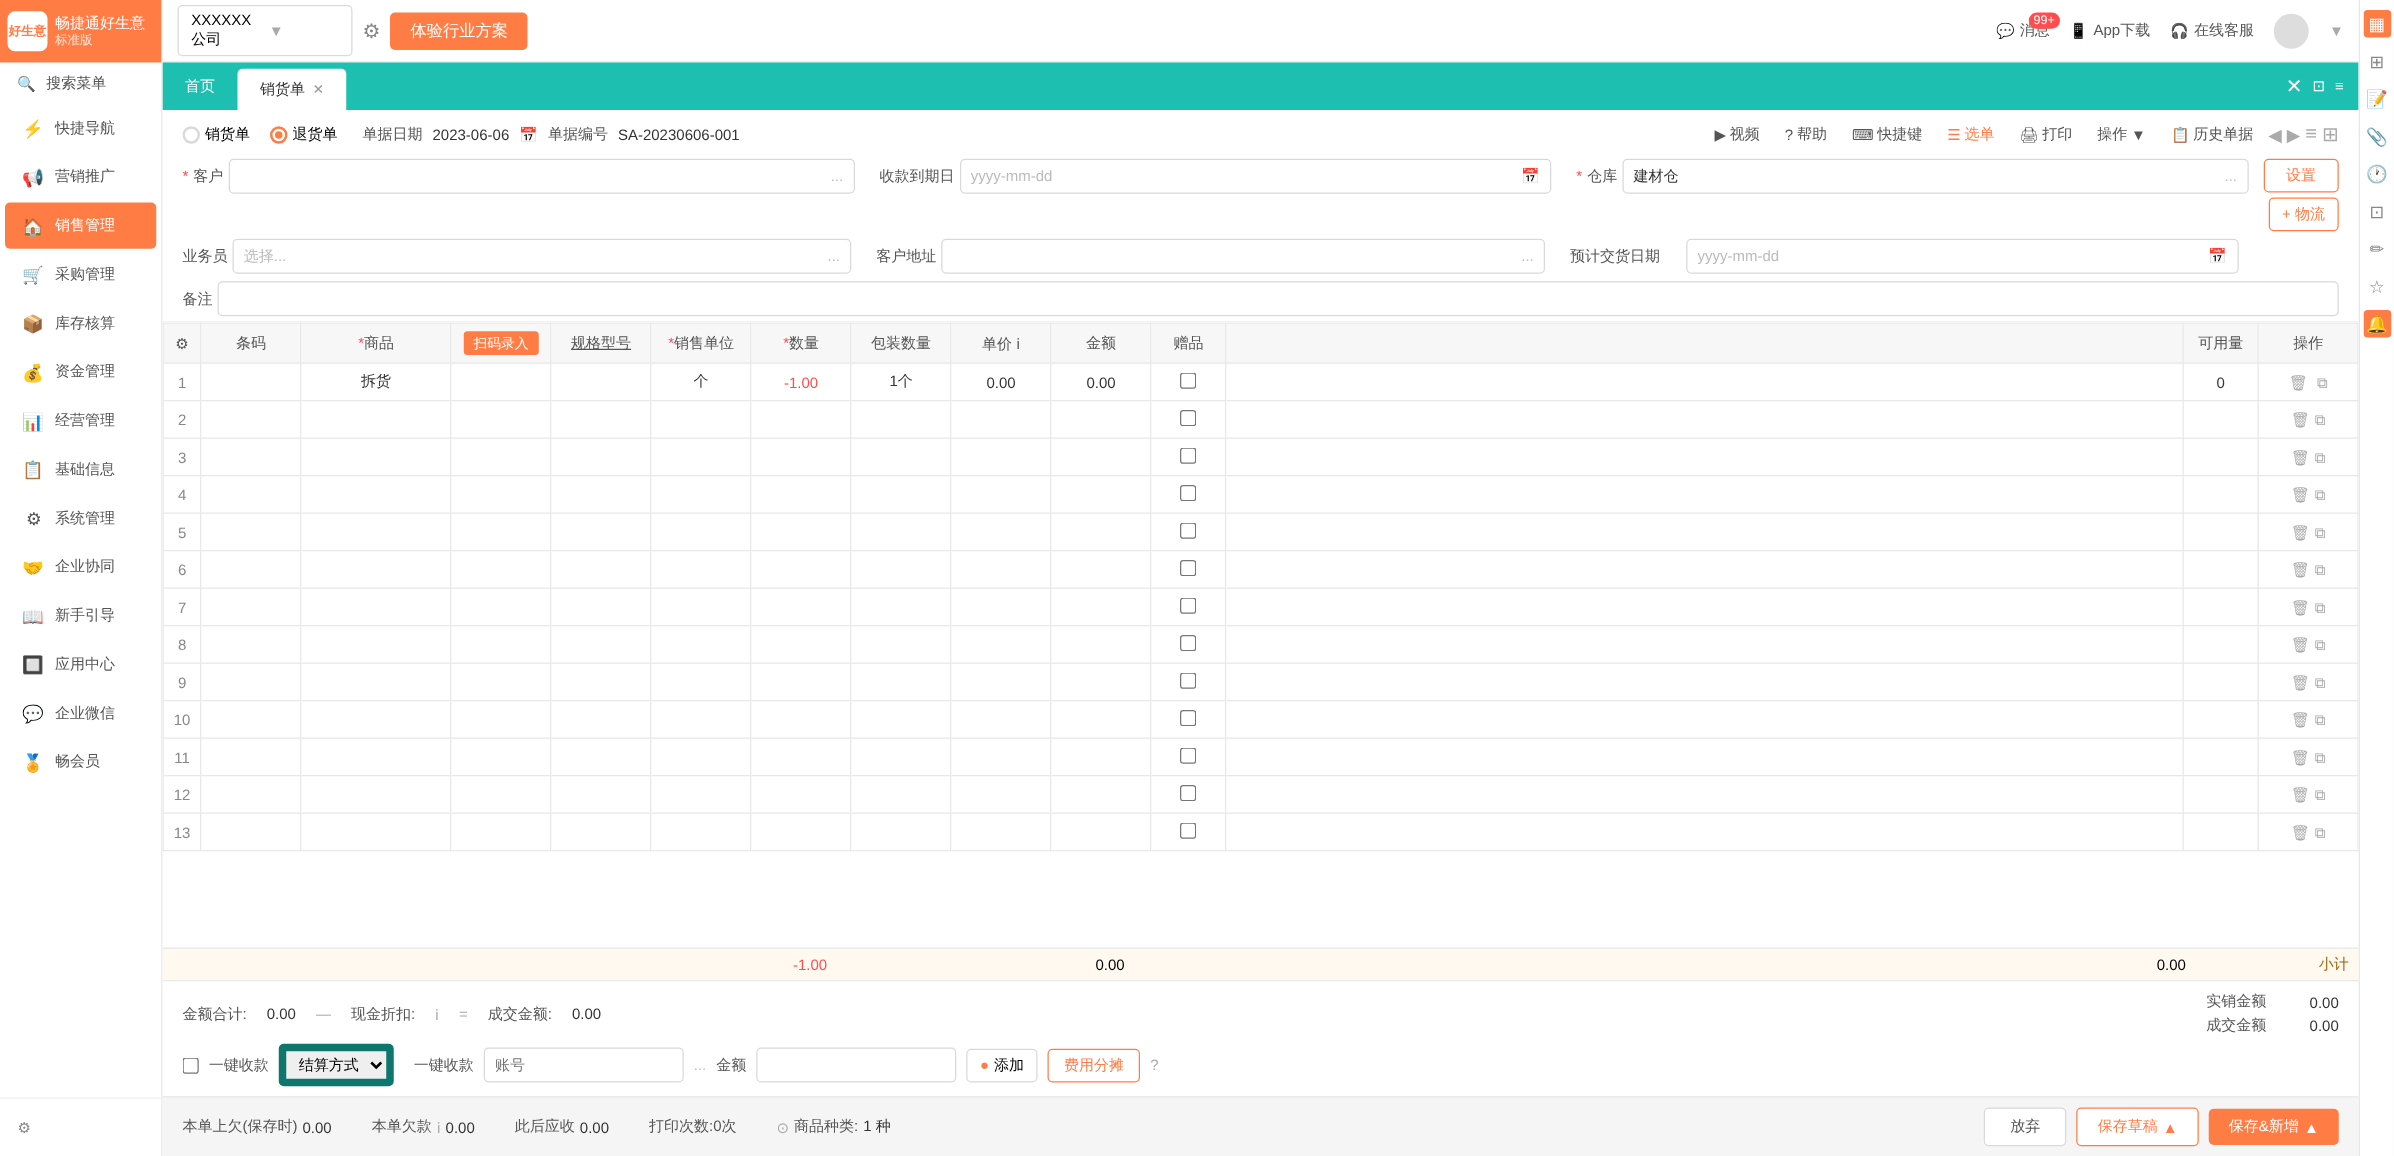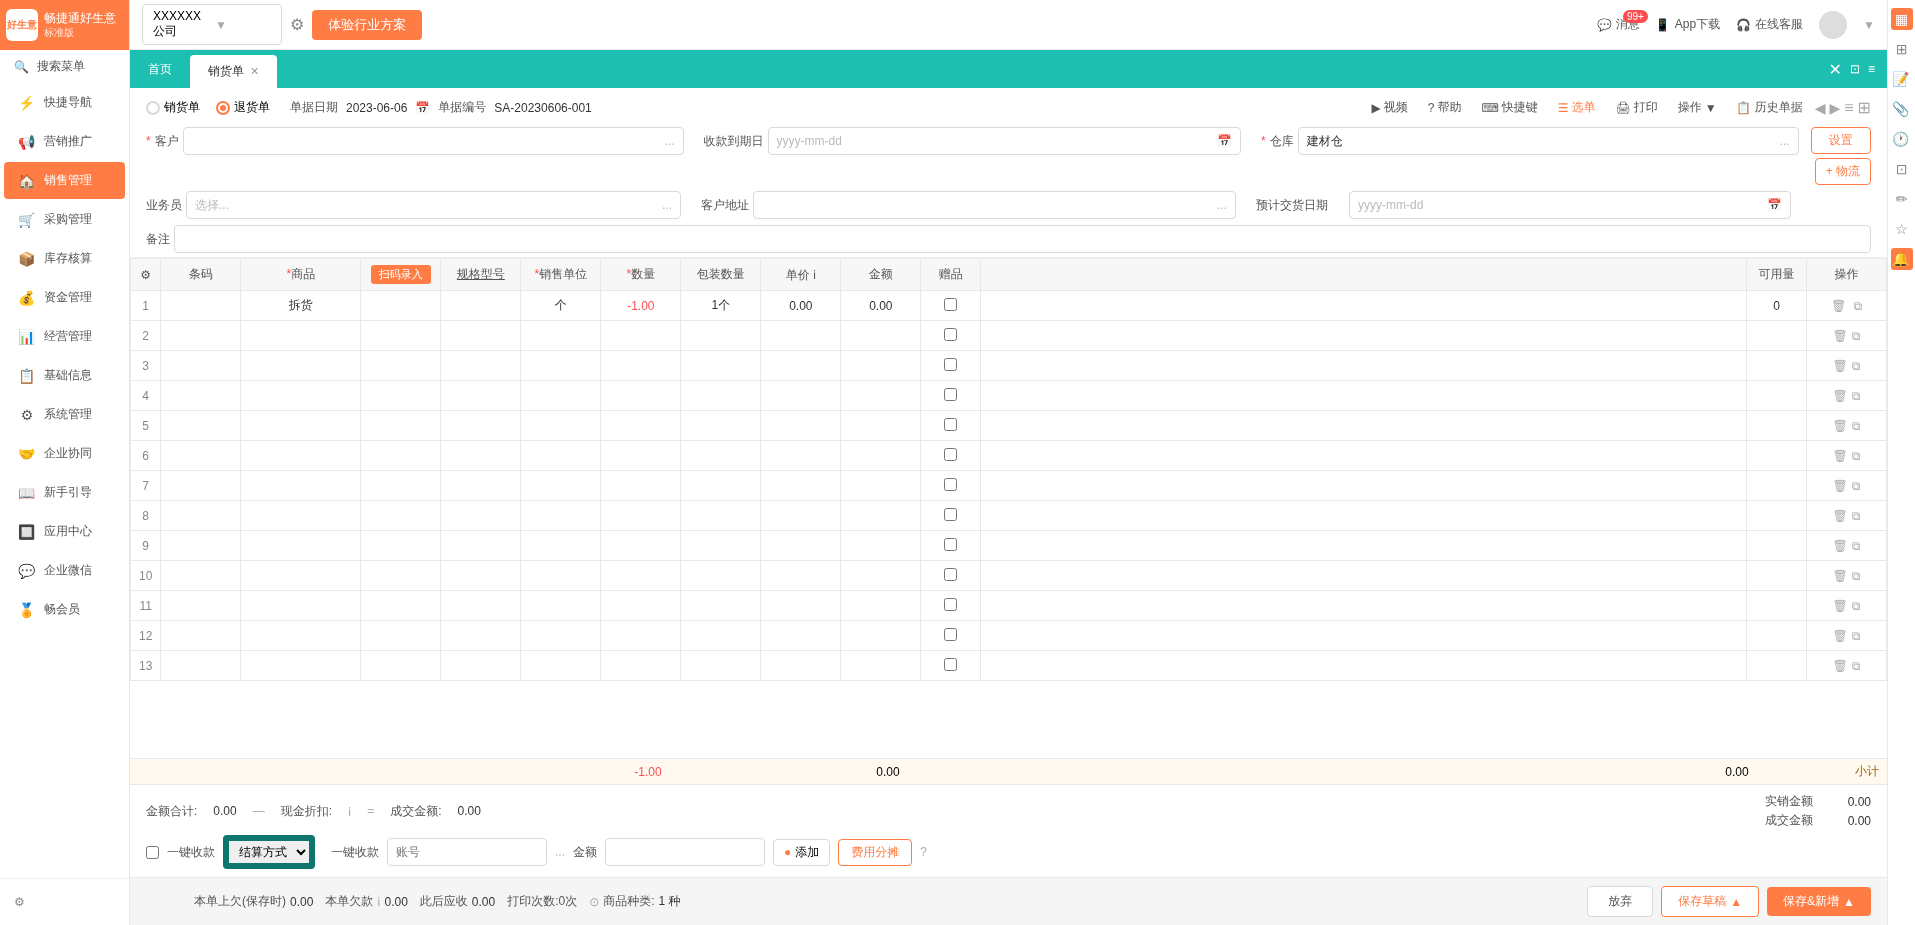--- a/index.html
+++ b/index.html
@@ -58,21 +58,21 @@
     .row-num { color: #888; text-align: center; }
     .scan-btn { background: #ff7d45; color: #fff; border: none; border-radius: 3px; padding: 2px 8px; cursor: pointer; font-size: 11px; }
 
     
     .table-footer { background: #fff9f0; border-top: 1px solid #e8e8e8; padding: 4px 8px; display: flex; align-items: center; }
 
     .bottom-bar { background: #fff; border-top: 1px solid #e8e8e8; padding: 8px 16px; }
 
     
     .action-footer { background: #f5f5f5; border-top: 1px solid #e8e8e8; padding: 8px 16px; display: flex; align-items: center; }
-    .action-footer-left { display: flex; align-items: flex-start; gap: 12px; color: #555; margin-left: 48px; }
+    .action-footer-left { display: flex; align-items: flex-start; gap: 32px; color: #555; }
     .action-footer-left span { display: flex; align-items: center; gap: 4px; }
     .action-footer-right { margin-left: auto; display: flex; align-items: center; gap: 8px; }
     .btn-abandon { border: 1px solid #d9d9d9; background: #fff; color: #555; border-radius: 4px; padding: 6px 20px; cursor: pointer; }
     .btn-save-draft { border: 1px solid #ff7d45; background: #fff; color: #ff7d45; border-radius: 4px; padding: 6px 16px; cursor: pointer; display: flex; align-items: center; gap: 4px; }
     .btn-save-new { background: #ff7d45; color: #fff; border: none; border-radius: 4px; padding: 6px 16px; cursor: pointer; display: flex; align-items: center; gap: 4px; }
 
     
     .right-toolbar { width: 28px; background: #fff; border-left: 1px solid #e8e8e8; display: flex; flex-direction: column; align-items: center; padding: 8px 2px; gap: 8px; }
     .rt-icon { width: 22px; height: 22px; display: flex; align-items: center; justify-content: center; color: #888; cursor: pointer; font-size: 14px; }
     .rt-icon.orange { background: #ff7d45; color: #fff; border-radius: 3px; }

